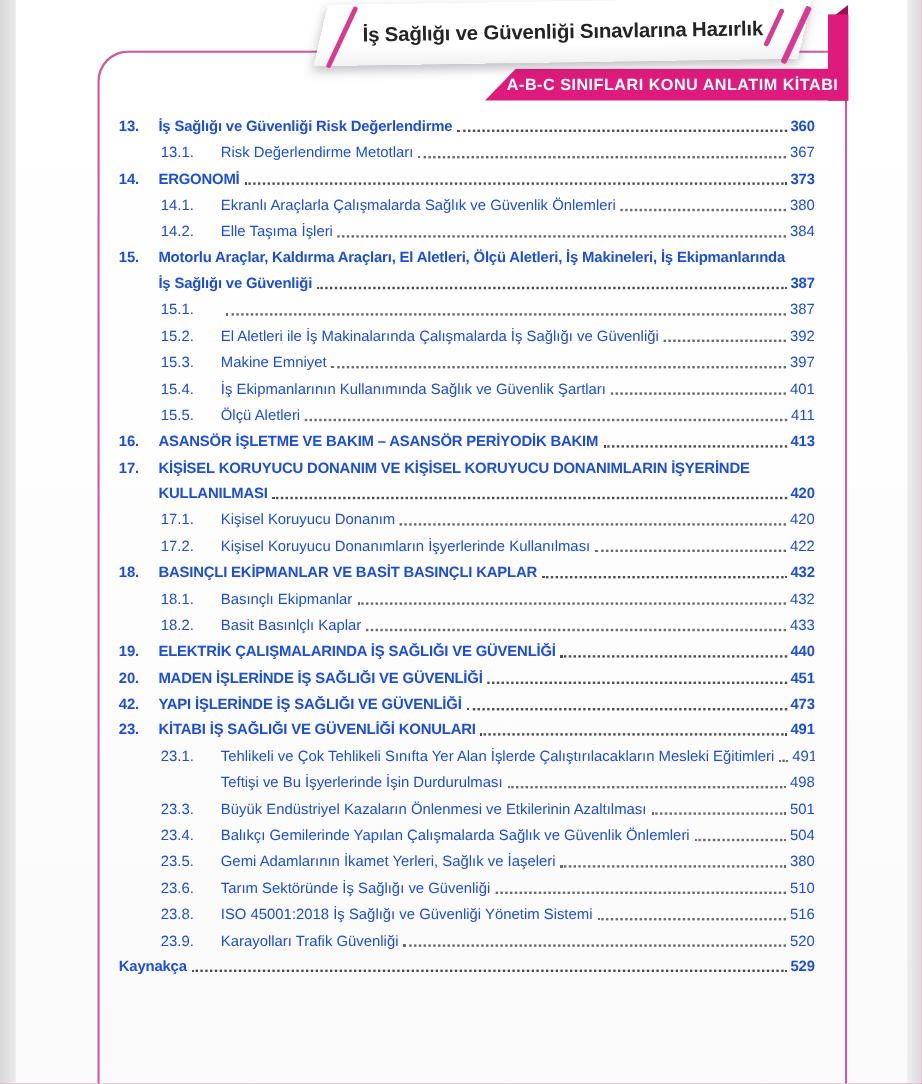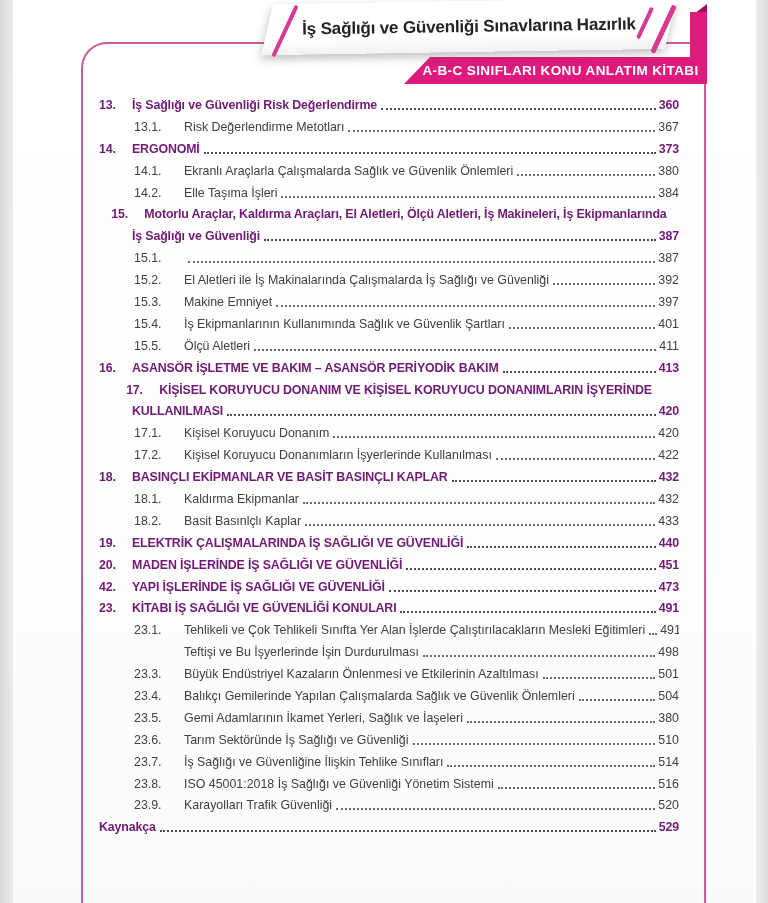--- a/index.html
+++ b/index.html
@@ -54,22 +54,22 @@
     transform:rotate(25deg);border-radius:2px;z-index:5;}
   .slash.s1{left:283px;top:3px;width:4px;height:56px;}
   .slash.s2{left:643px;top:6px;width:4px;height:34px;}
   .slash.s3{left:661px;top:3px;width:4.5px;height:52px;}
 
   
   .toc{position:absolute;left:99px;top:94px;width:580px;z-index:6;
     font-size:12.4px;color:#333;}
   .toc-row{display:flex;align-items:center;height:21.9px;
     overflow:hidden;white-space:nowrap;}
-  .toc-row.lvl0,.toc-row.lvl1{font-weight:700;color:#701a75;letter-spacing:-0.15px;justify-content:center;}
-  .toc-row.lvl2{padding-left:35px;color:#404040;}
+  .toc-row.lvl0,.toc-row.lvl1{font-weight:700;color:#1d4ed8;letter-spacing:-0.15px;}
+  .toc-row.lvl2{padding-left:35px;color:#1d4ed8;}
   .lvl1 .num{display:inline-block;width:33px;flex:none;}
   .lvl2 .num{display:inline-block;width:50px;flex:none;}
   .num.spacer{display:inline-block;flex:none;}
   .lvl1 .num.spacer{width:33px;}
   .lvl2 .num.spacer{width:50px;}
   .txt{flex:none;}
   .leader{flex:1;min-width:8px;height:0;margin:0 3px 0 4px;
     border-bottom:2px dotted #4d4d4d;transform:translateY(4px);}
   .lvl2 .leader{border-bottom:2px dotted #6a6a6a;}
   .page{flex:none;text-align:right;}
@@ -200,21 +200,21 @@
         <span class="page">422</span>
       </div>
       <div class="toc-row lvl1">
         <span class="num">18.</span>
         <span class="txt">BASINÇLI EKİPMANLAR VE BASİT BASINÇLI KAPLAR</span>
         <span class="leader"></span>
         <span class="page">432</span>
       </div>
       <div class="toc-row lvl2">
         <span class="num">18.1.</span>
-        <span class="txt">Kaldırma Ekipmanlar</span>
+        <span class="txt">Basınçlı Ekipmanlar</span>
         <span class="leader"></span>
         <span class="page">432</span>
       </div>
       <div class="toc-row lvl2">
         <span class="num">18.2.</span>
         <span class="txt">Basit Basınlçlı Kaplar</span>
         <span class="leader"></span>
         <span class="page">433</span>
       </div>
       <div class="toc-row lvl1">
@@ -271,26 +271,20 @@
         <span class="leader"></span>
         <span class="page">380</span>
       </div>
       <div class="toc-row lvl2">
         <span class="num">23.6.</span>
         <span class="txt">Tarım Sektöründe İş Sağlığı ve Güvenliği</span>
         <span class="leader"></span>
         <span class="page">510</span>
       </div>
       <div class="toc-row lvl2">
-        <span class="num">23.7.</span>
-        <span class="txt">İş Sağlığı ve Güvenliğine İlişkin Tehlike Sınıfları</span>
-        <span class="leader"></span>
-        <span class="page">514</span>
-      </div>
-      <div class="toc-row lvl2">
         <span class="num">23.8.</span>
         <span class="txt">ISO 45001:2018 İş Sağlığı ve Güvenliği Yönetim Sistemi</span>
         <span class="leader"></span>
         <span class="page">516</span>
       </div>
       <div class="toc-row lvl2">
         <span class="num">23.9.</span>
         <span class="txt">Karayolları Trafik Güvenliği</span>
         <span class="leader"></span>
         <span class="page">520</span>

